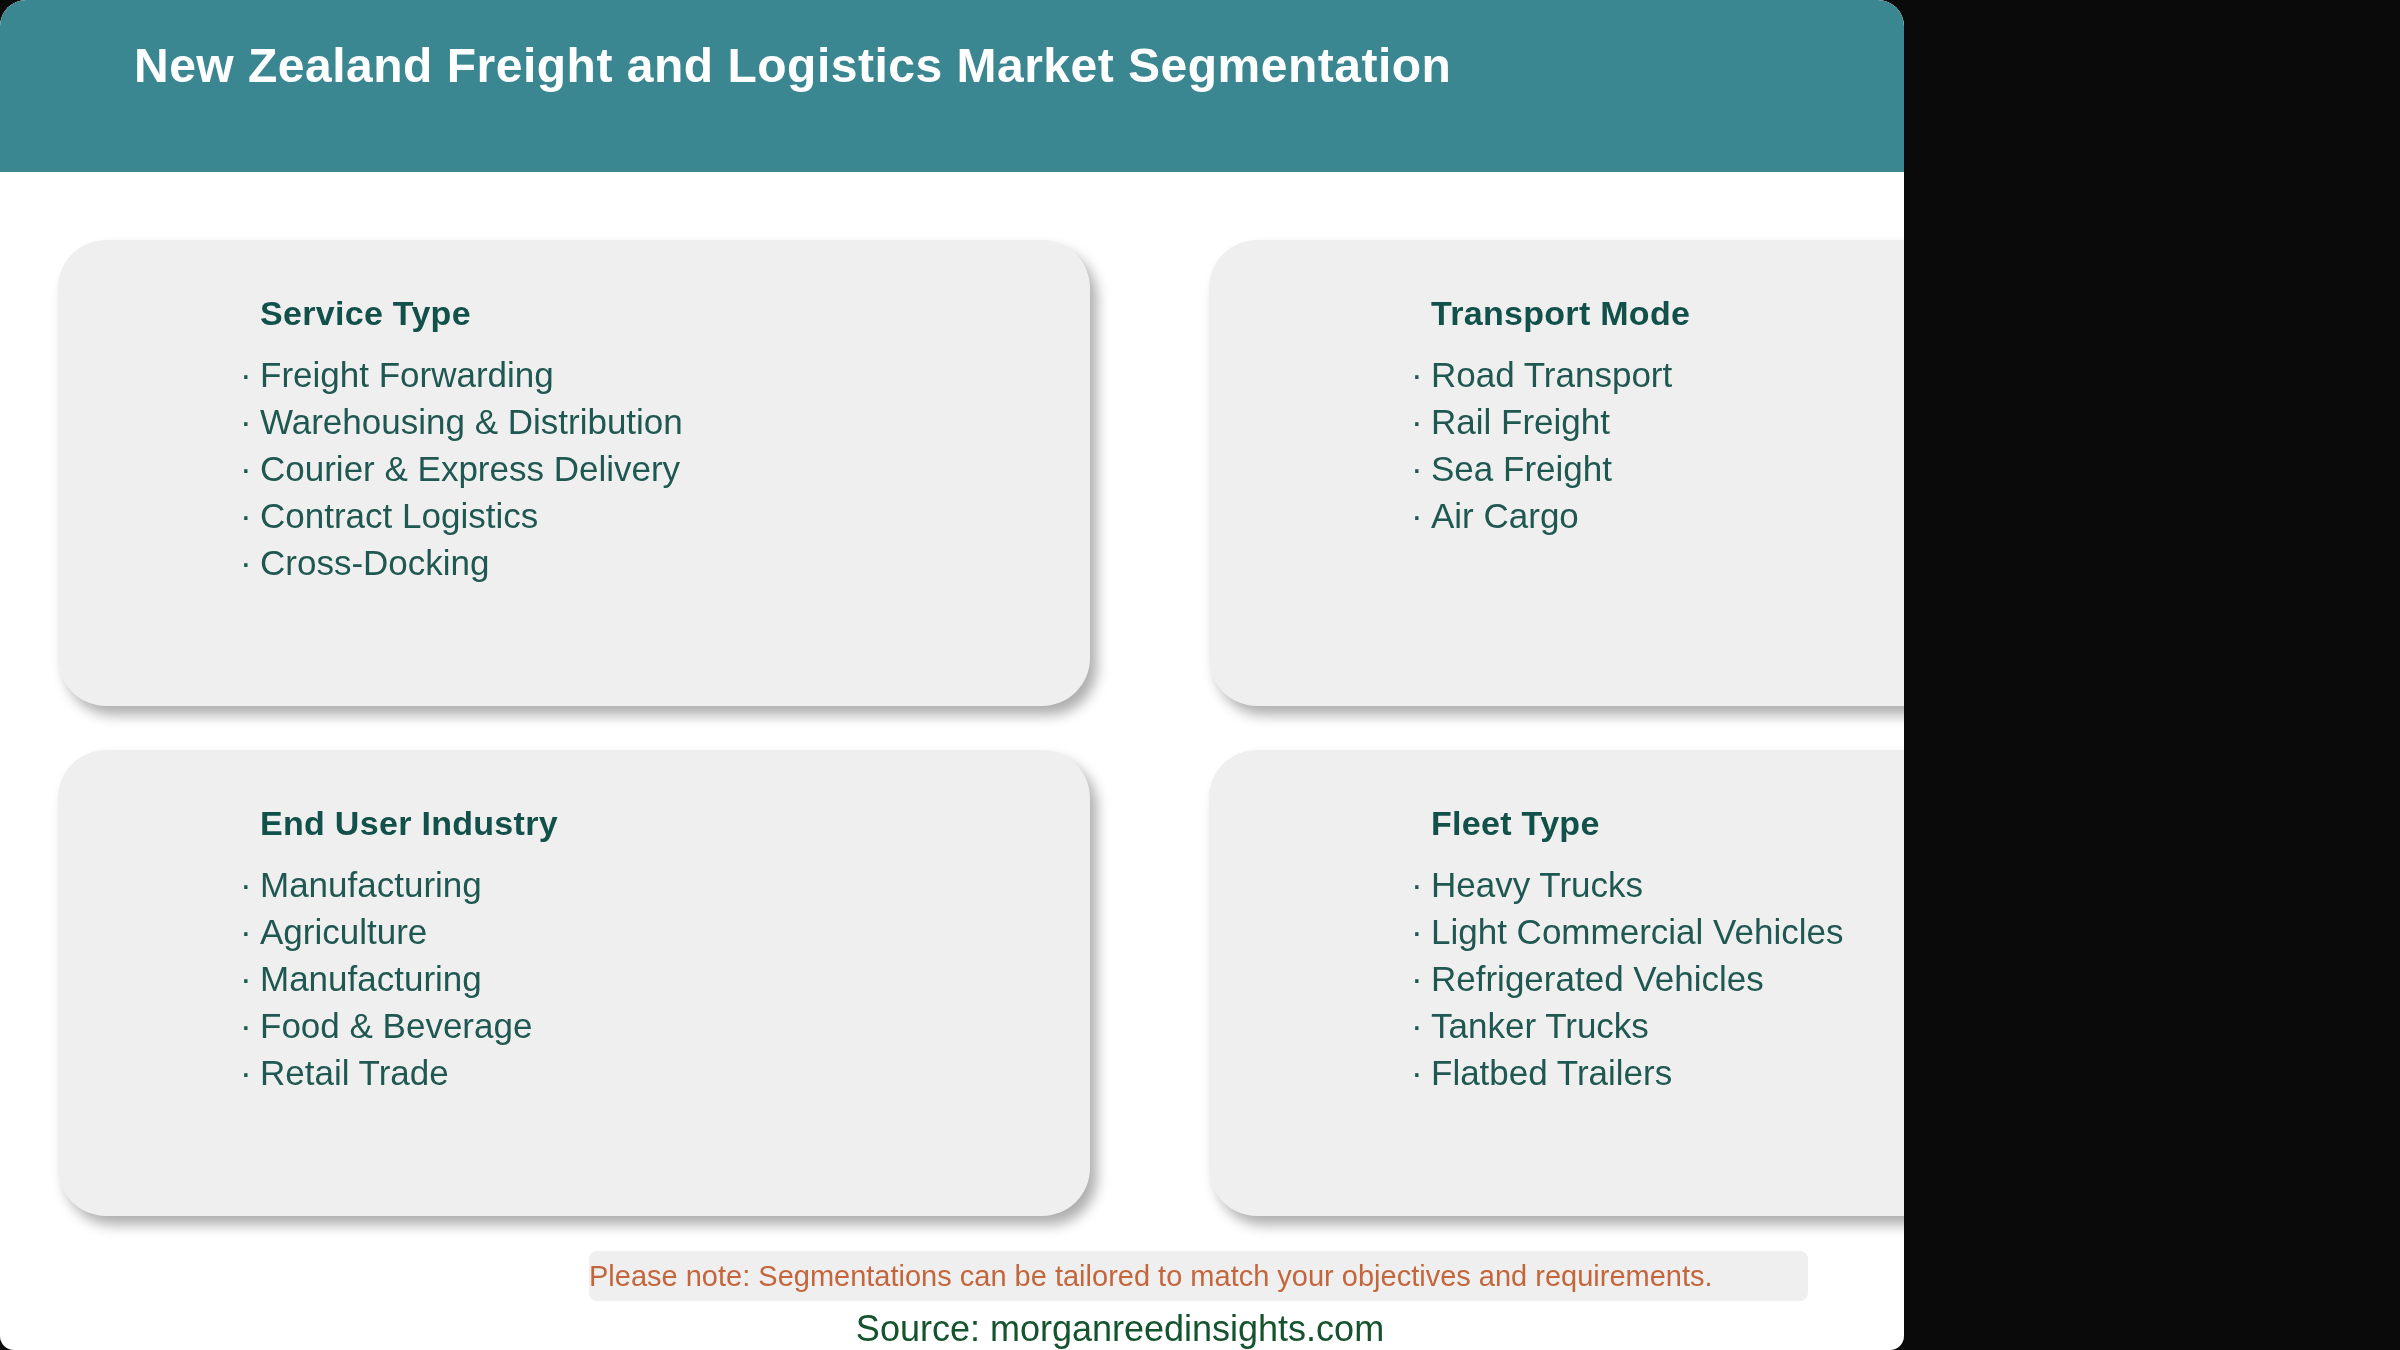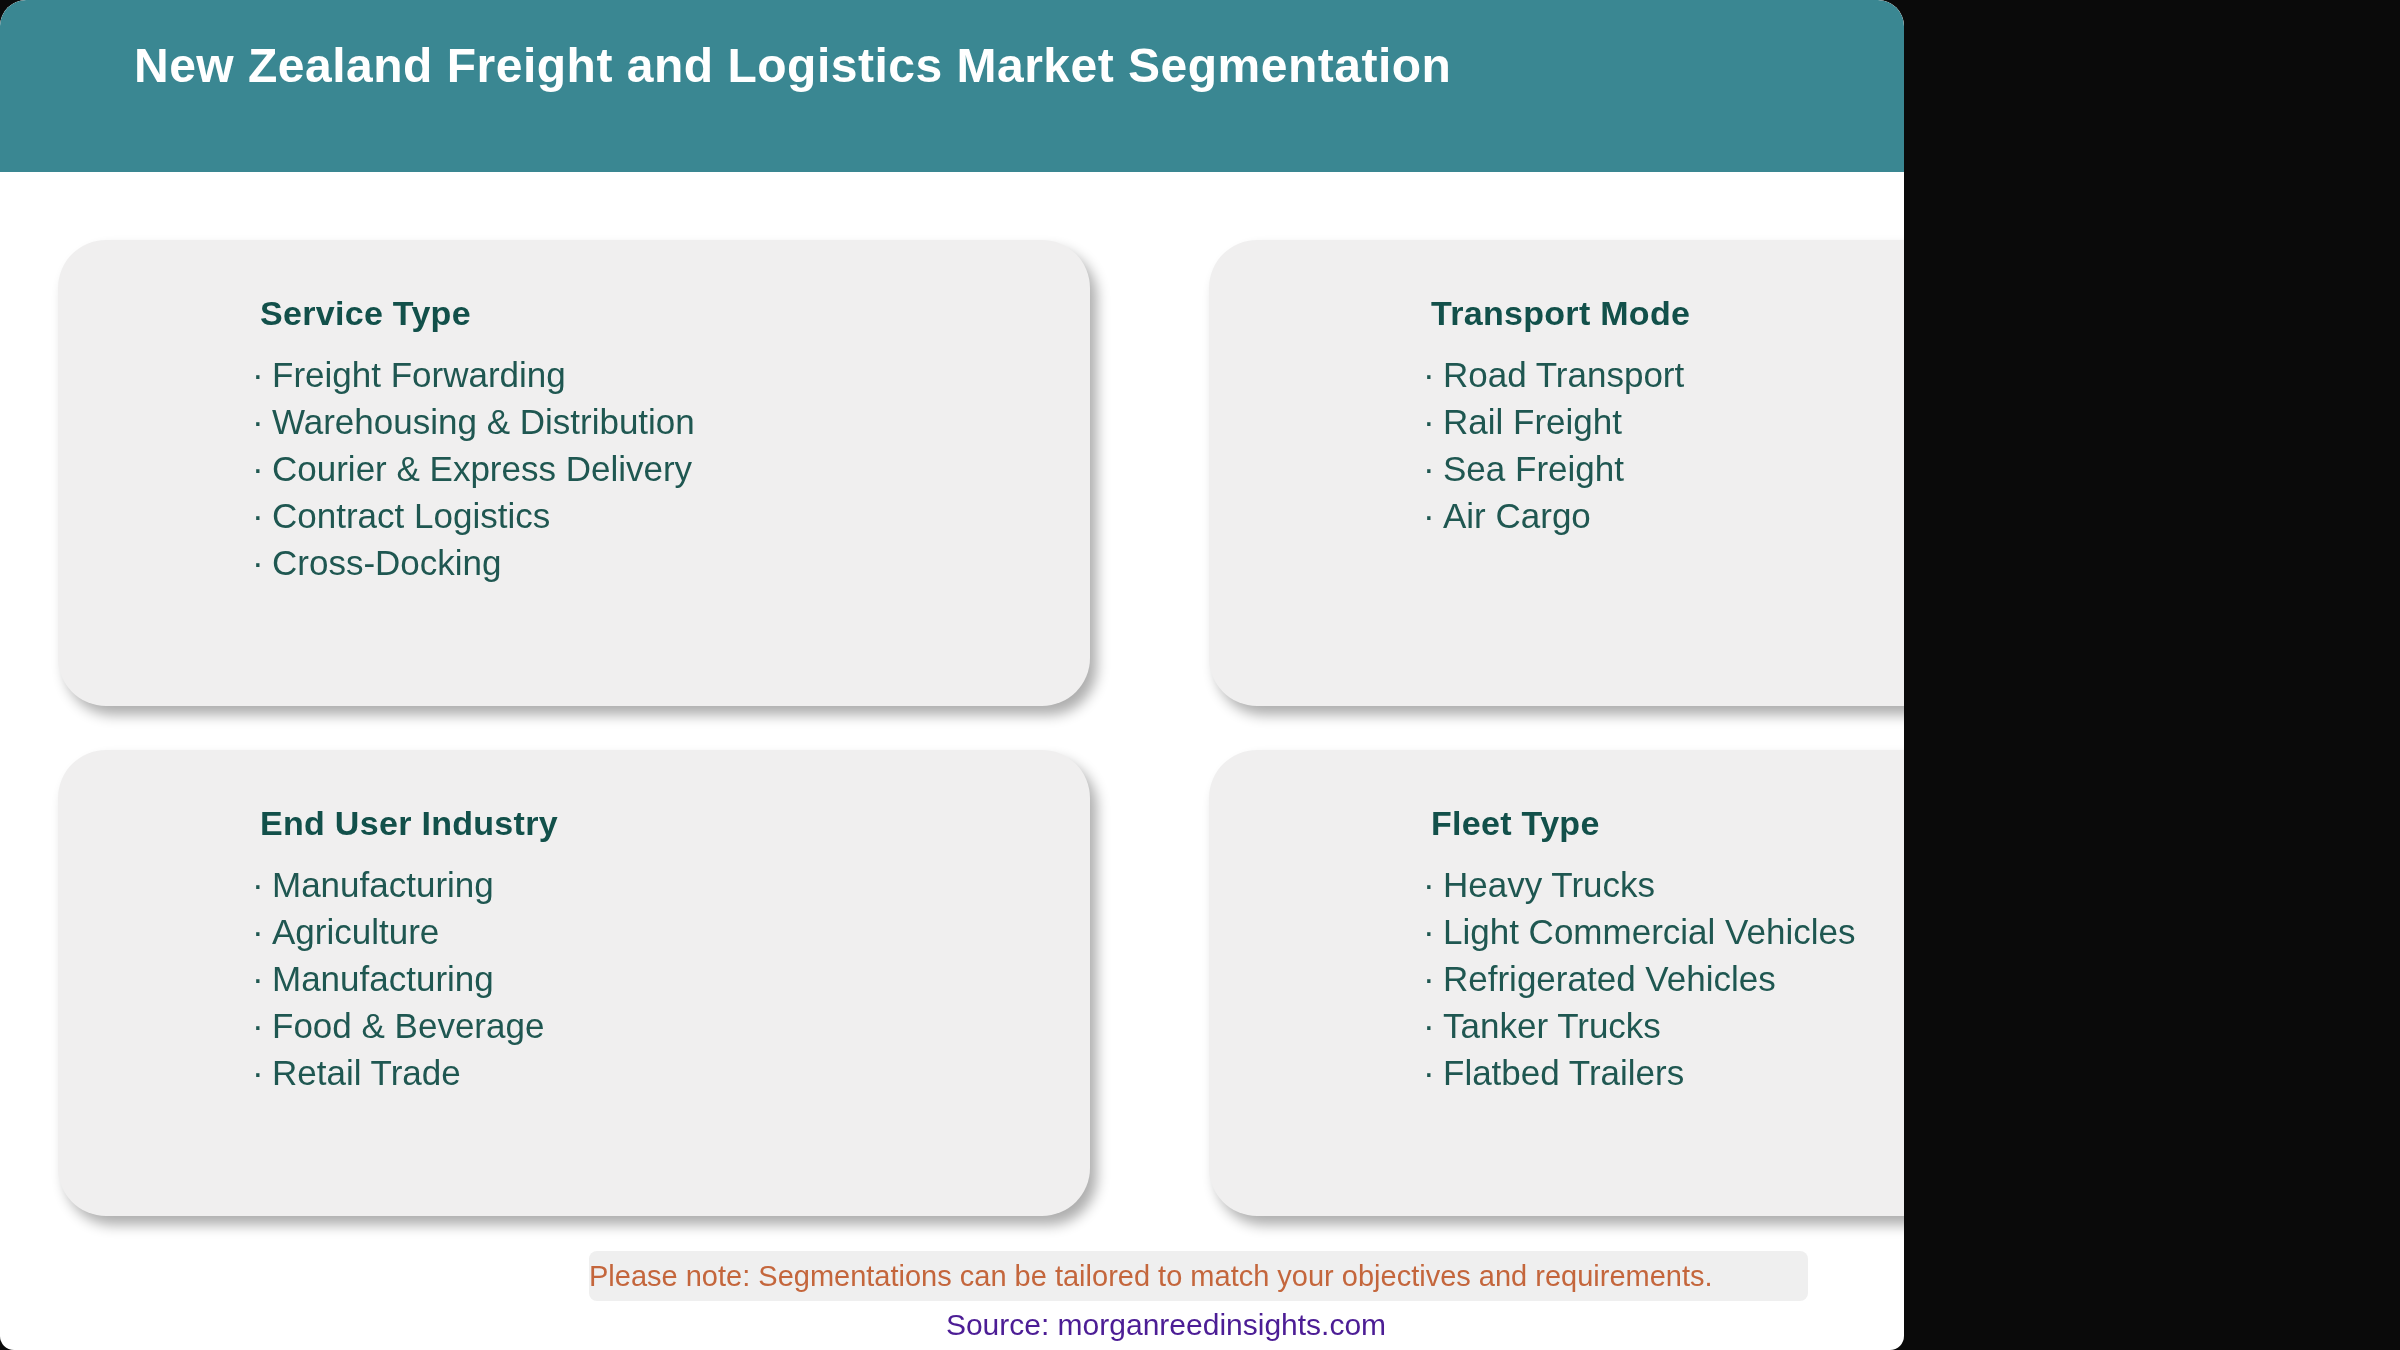--- a/index.html
+++ b/index.html
@@ -56,21 +56,21 @@
   .card.c1 .card-content, .card.c3 .card-content { left: 222px; }
   .card-title {
     margin: 0 0 18px 0;
     font-size: 34px;
     font-weight: 700;
     color: #12504a;
     letter-spacing: 0.3px;
   }
   .card-list {
     list-style: none;
-    margin: 12px;
+    margin: 0;
     padding: 0;
     font-size: 35px;
     line-height: 47px;
     color: #1f5751;
   }
   .card-list li { white-space: nowrap; }
   .bullet {
     display: inline-block;
     width: 20px;
     margin-left: -20px;
@@ -88,25 +88,25 @@
     align-items: center;
     justify-content: flex-start;
   }
   .note-banner span {
     color: #c4663c;
     font-size: 29px;
     white-space: nowrap;
   }
   .source-text {
     position: absolute;
-    left: 1166px;
+    left: 1120px;
     top: 1308px;
     transform: translateX(-50%);
-    color: #4c1d95;
-    font-size: 30px;
+    color: #14532d;
+    font-size: 36px;
     white-space: nowrap;
   }
   .brand-logo {
     position: absolute;
     left: 2138px;
     top: 1268px;
     display: flex;
     align-items: center;
     gap: 9px;
   }

